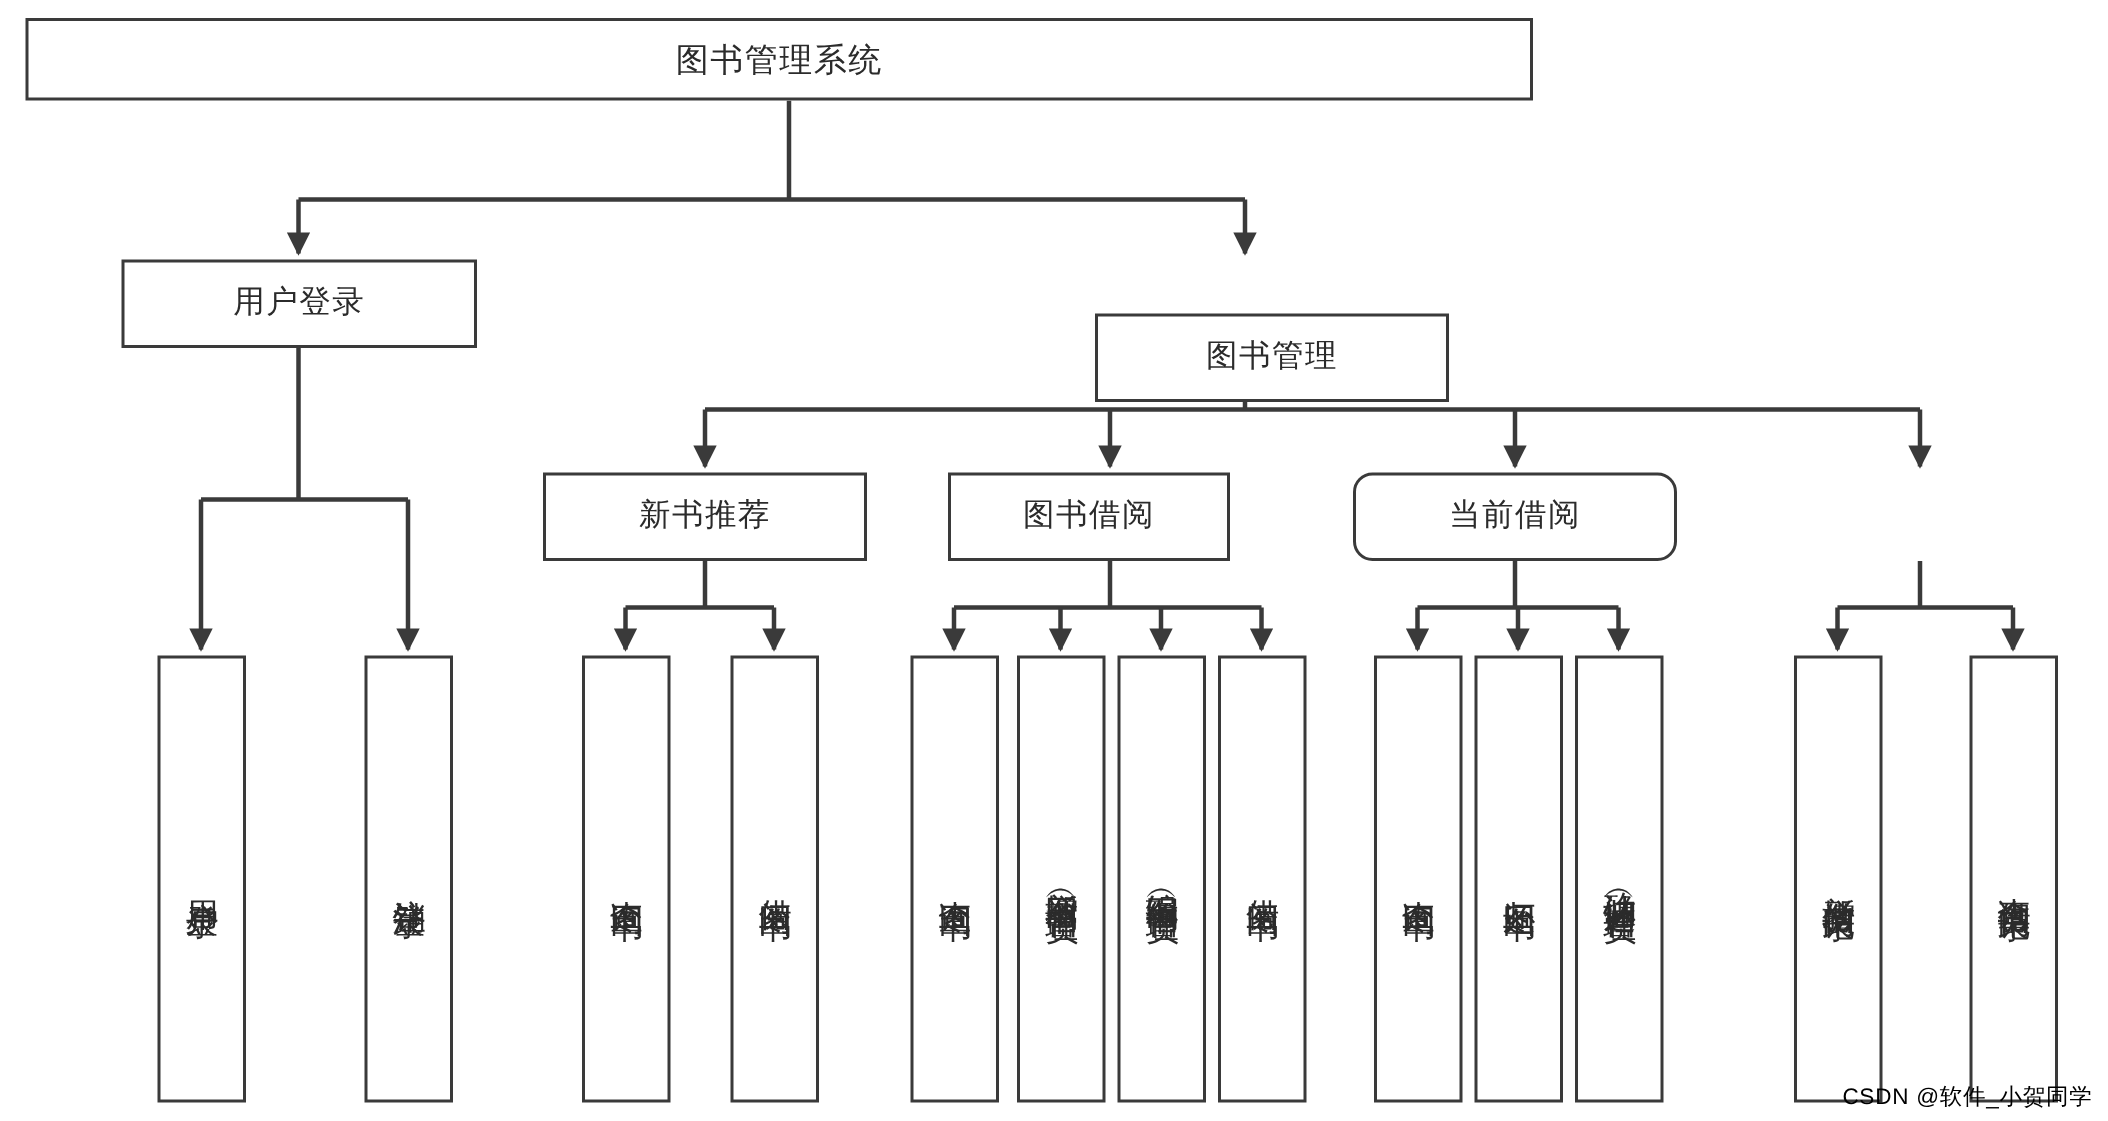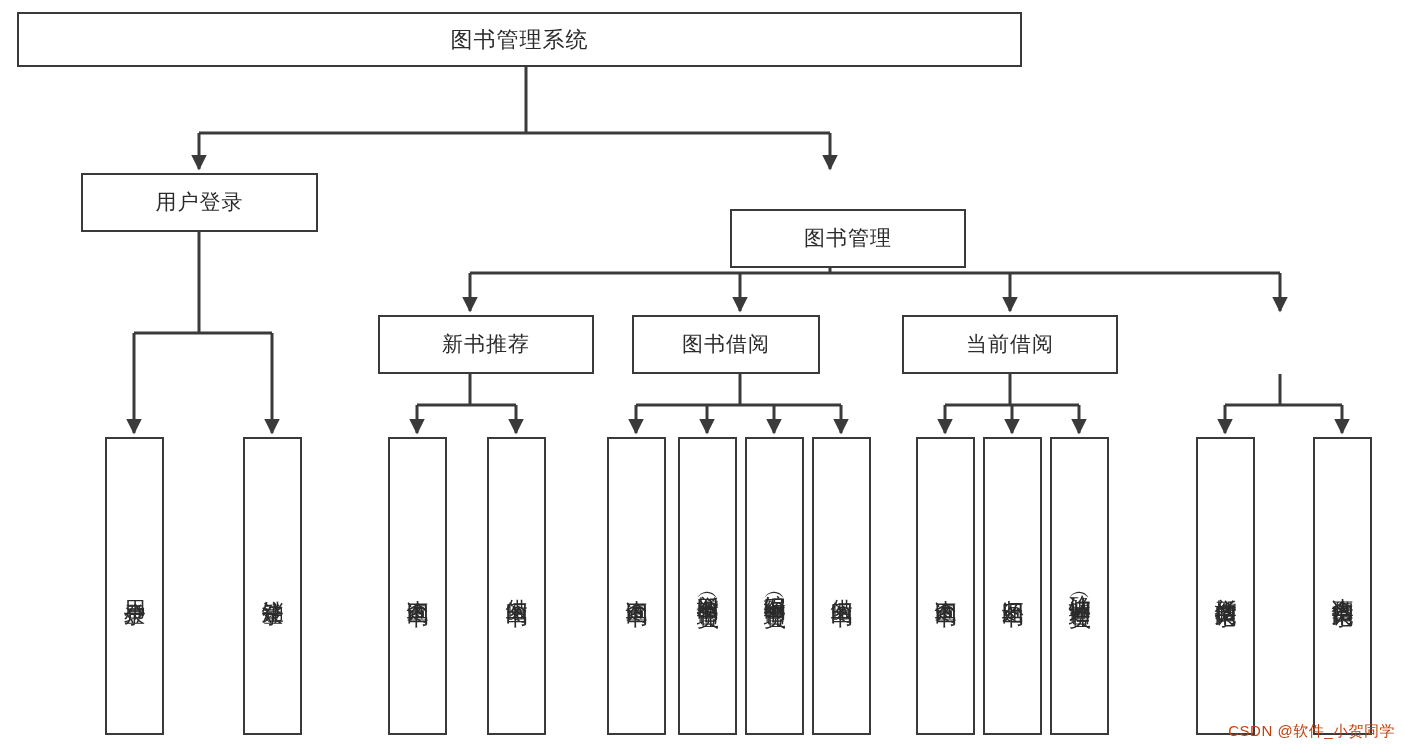--- a/index.html
+++ b/index.html
@@ -44,21 +44,21 @@
     line-height:1.12;
     letter-spacing:2px;
     max-height:284px;
   }
 
   .watermark{
     position:absolute;
     right:10px;
     bottom:6px;
     font-size:15px;
-    color:#c2410c;
+    color:#000000;
     letter-spacing:.5px;
     white-space:nowrap;
     pointer-events:none;
     margin-top:20px;
   }
 </style>
 </head>
 <body>
 
 <div id="canvas">
@@ -117,27 +117,27 @@
     <span class="lbl">图书管理系统</span>
   </div>
 
   <div class="node h-node" style="left: 81px; top: 173px; width: 237px; height: 59px;">
     <span class="lbl">用户登录</span>
   </div>
   <div class="node h-node" style="left: 730px; top: 173px; width: 236px; height: 59px; margin-top: 36px;">
     <span class="lbl">图书管理</span>
   </div>
 
-  <div class="node h-node" style="left: 378px; top: 315px; width: 216px; height: 59px;">
+  <div class="node h-node" style="left: 362px; top: 315px; width: 216px; height: 59px;">
     <span class="lbl">新书推荐</span>
   </div>
   <div class="node h-node" style="left: 632px; top: 315px; width: 188px; height: 59px;">
     <span class="lbl">图书借阅</span>
   </div>
-  <div class="node h-node" style="left: 902px; top: 315px; width: 216px; height: 59px;">
+  <div class="node h-node" style="left: 902px; top: 315px; width: 216px; height: 59px; border-radius: 13px;">
     <span class="lbl">当前借阅</span>
   </div>
 
   <div class="node v-node" style="left: 105px; top: 437px; width: 59px; height: 298px;">
     <span class="lbl">用户登录</span>
   </div>
   <div class="node v-node" style="left: 243px; top: 437px; width: 59px; height: 298px;">
     <span class="lbl">注销登录</span>
   </div>
   <div class="node v-node" style="left: 388px; top: 437px; width: 59px; height: 298px;">

